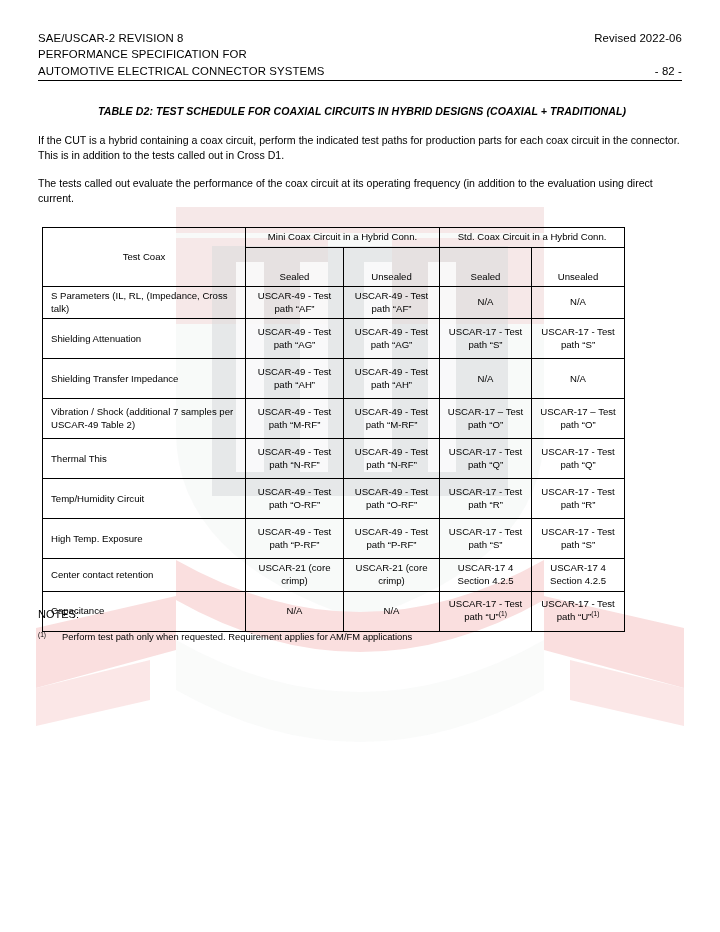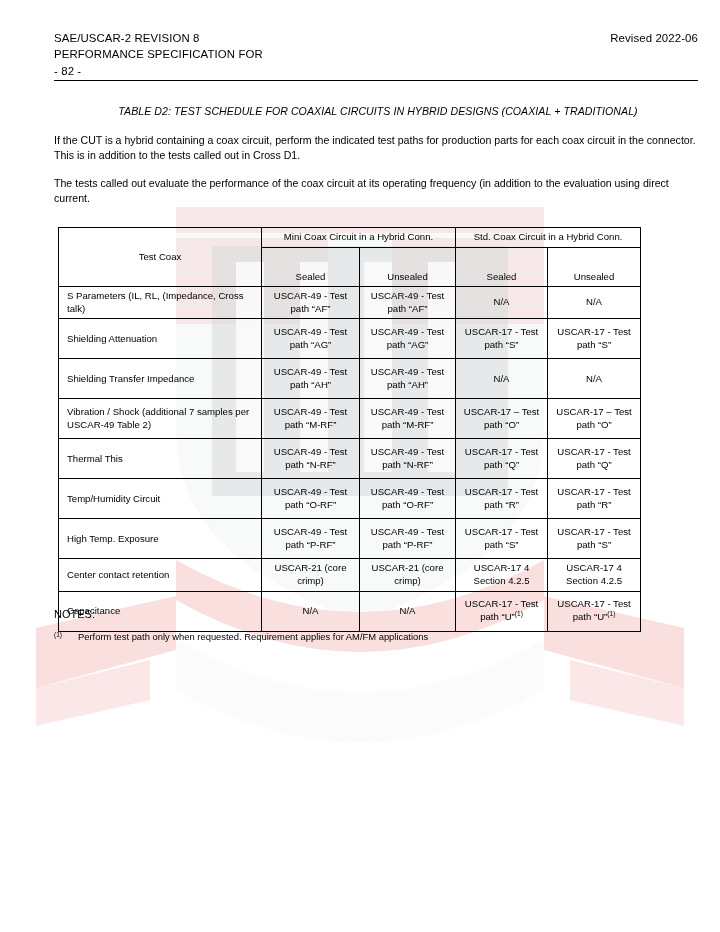--- a/index.html
+++ b/index.html
@@ -21,21 +21,21 @@
     position: absolute;
     left: 0; top: 0;
     width: 720px; height: 932px;
     pointer-events: none;
     z-index: 0;
   }
 
   
   #page {
     position: absolute;
-    left: 16px; top: 0;
+    left: 0; top: 0;
     width: 660px; height: 932px;
     z-index: 2;
   }
 
   
   .doc-header {
     position: absolute;
     left: 38px;
     top: 30px;
     width: 644px;
@@ -56,21 +56,21 @@
     margin-top: 1px;
   }
 
   
   .table-title {
     position: absolute;
     left: 38px;
     top: 105px;
     width: 648px;
     font-size: 10.6px;
-    font-weight: normal;
+    font-weight: bold;
     font-style: italic;
     text-align: center;
     letter-spacing: 0.005em;
   }
 
   
   .para {
     position: absolute;
     left: 38px;
     width: 644px;
@@ -198,20 +198,21 @@
   <div class="doc-header">
     <div class="hdr-row">
       <span class="hdr-left">SAE/USCAR-2 REVISION 8</span>
       <span class="hdr-right">Revised 2022-06</span>
     </div>
     <div class="hdr-row">
       <span class="hdr-left">PERFORMANCE SPECIFICATION FOR</span>
       <span class="hdr-right"></span>
     </div>
     <div class="hdr-row">
+      <span class="hdr-left">AUTOMOTIVE ELECTRICAL CONNECTOR SYSTEMS</span>
       <span class="hdr-right">- 82 -</span>
     </div>
     <div class="hdr-rule"></div>
   </div>
 
   <div class="table-title">TABLE D2: TEST SCHEDULE FOR COAXIAL CIRCUITS IN HYBRID DESIGNS (COAXIAL + TRADITIONAL)</div>
 
   <div class="para" id="para1">If the CUT is a hybrid containing a coax circuit, perform the indicated test paths for production parts for each coax circuit in the connector. This is in addition to the tests called out in Cross D1.</div>
   <div class="para" id="para2">The tests called out evaluate the performance of the coax circuit at its operating frequency (in addition to the evaluation using direct current.</div>
 

